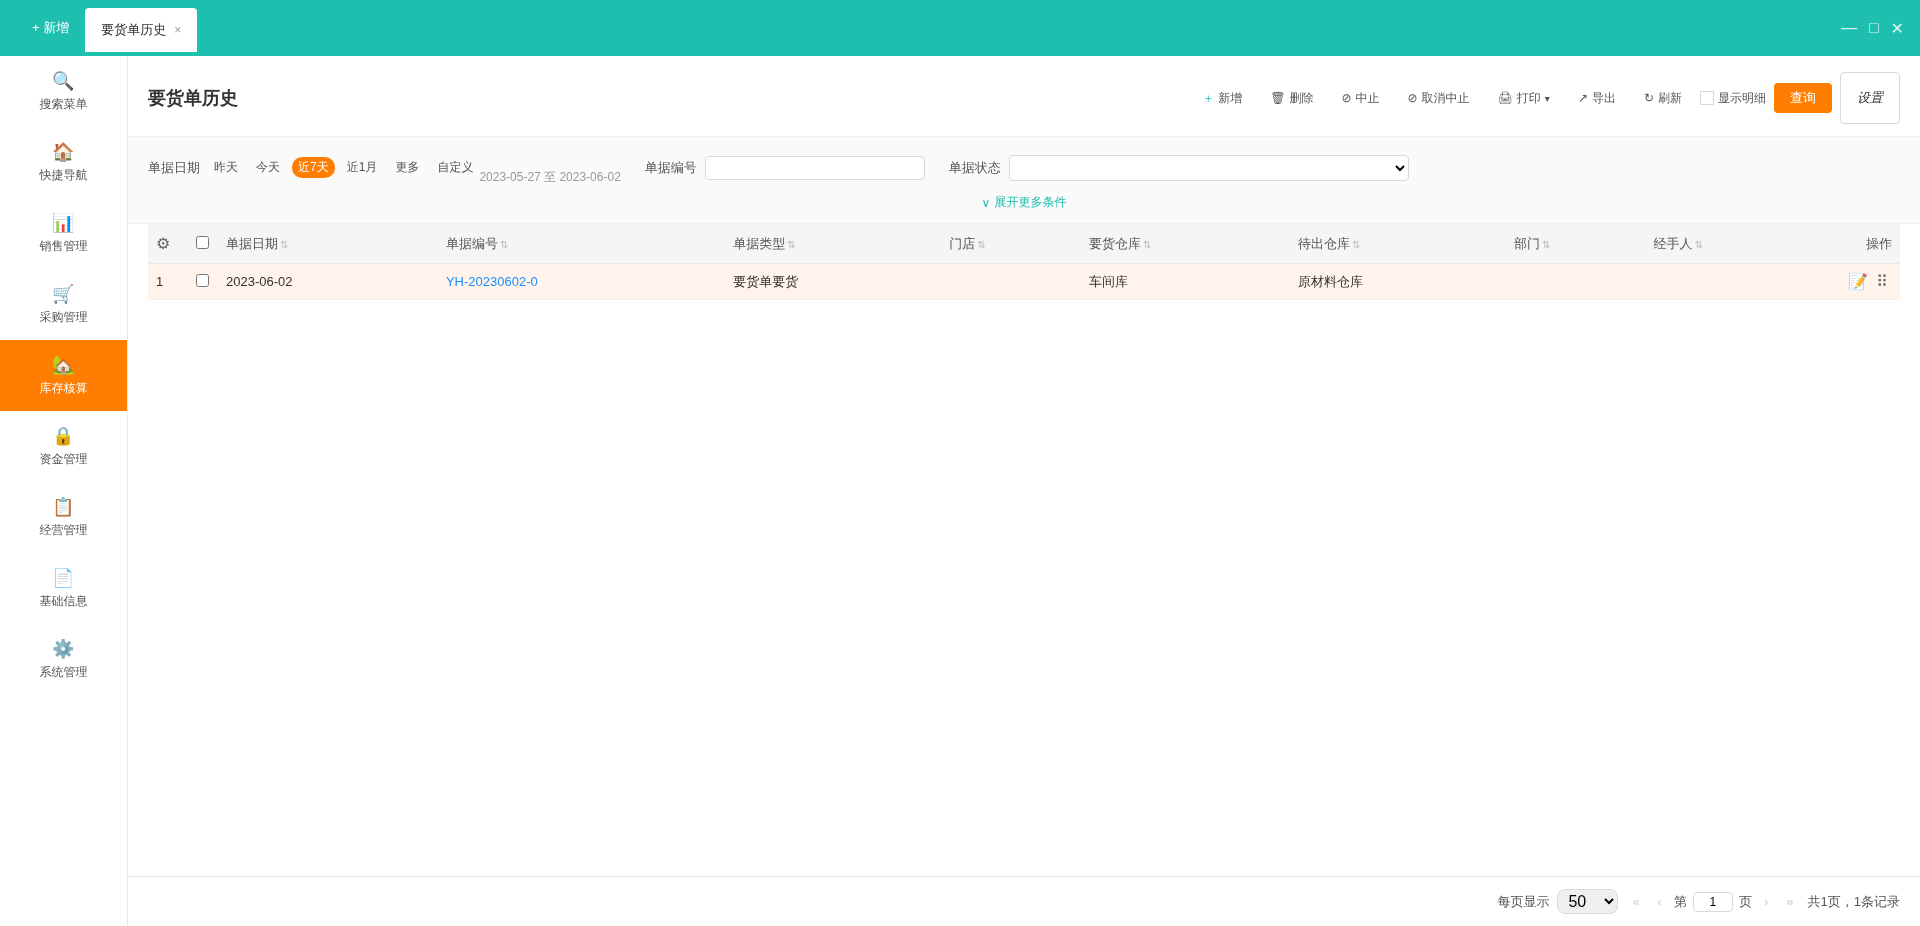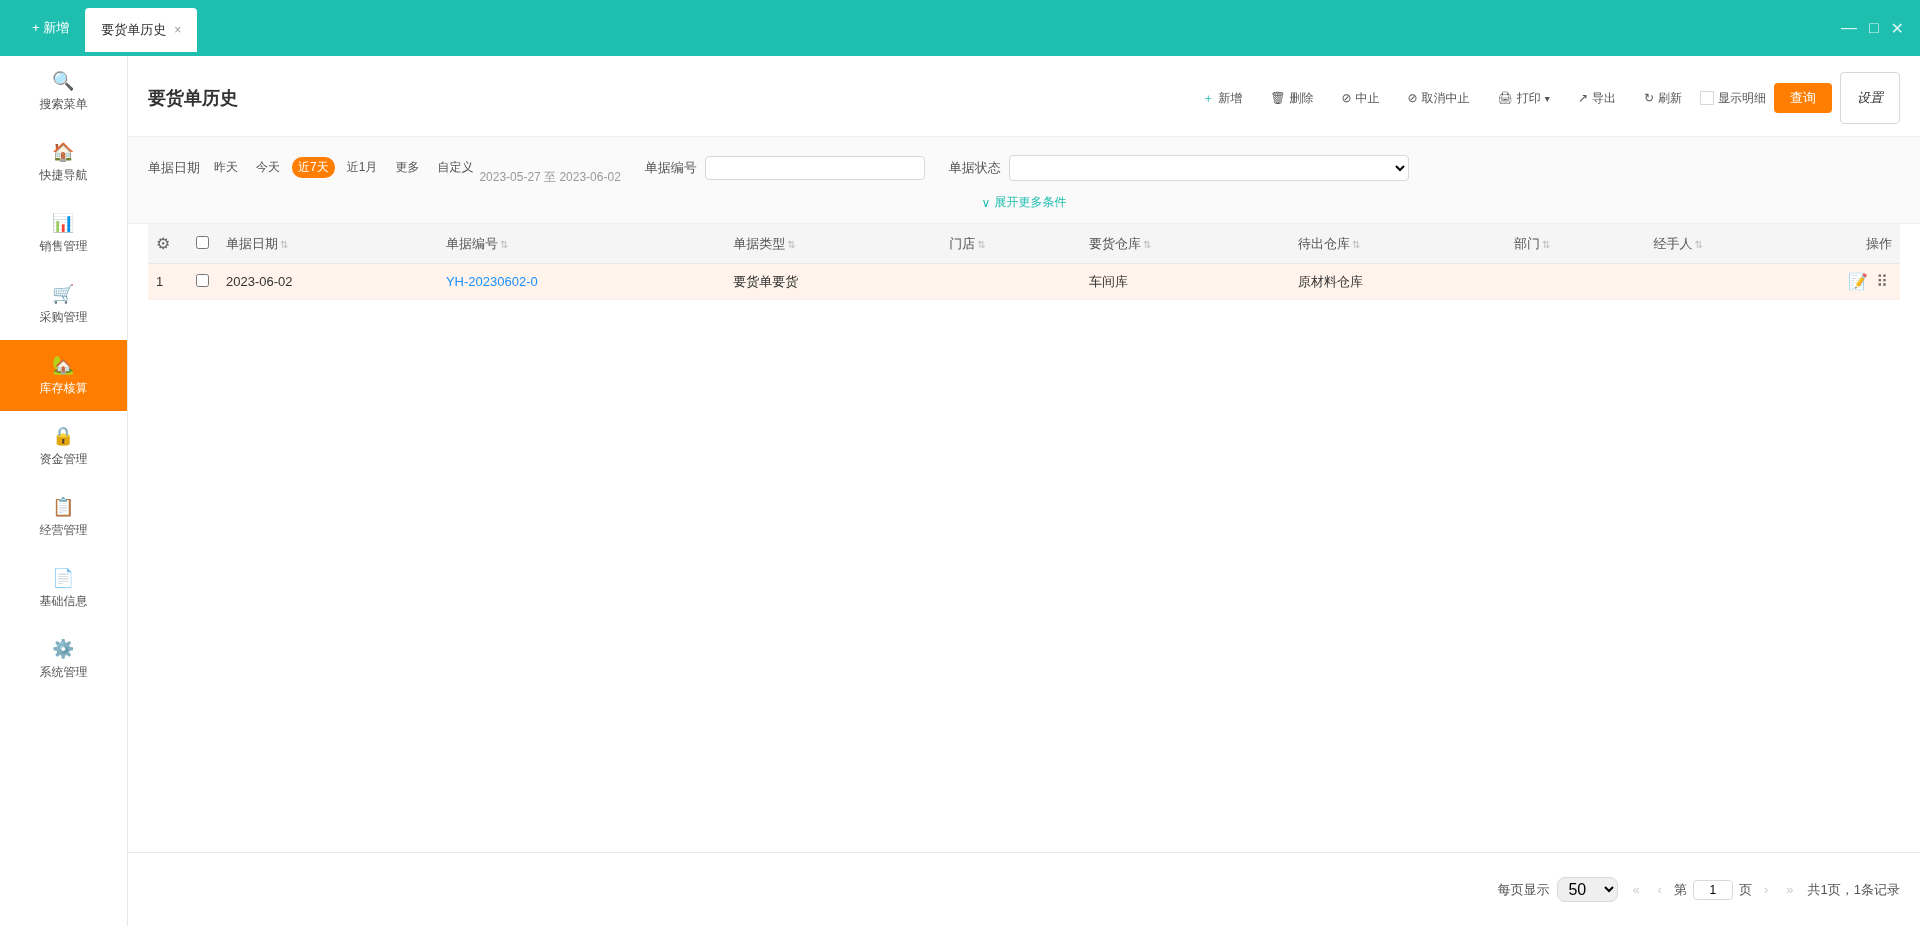--- a/index.html
+++ b/index.html
@@ -60,21 +60,21 @@
     tbody tr.selected { background: #fff3eb; }
     td { padding: 8px 8px; color: #333; font-size: 13px; }
     td.link { color: #1890ff; cursor: pointer; }
     .table-settings-icon { font-size: 16px; cursor: pointer; color: #666; }
     .sort-icon { color: #bbb; margin-left: 2px; font-size: 10px; }
     .op-btn { font-size: 16px; cursor: pointer; color: #666; margin-right: 4px; }
     .checkbox-cell { width: 30px; }
 
     
     .table-footer { padding: 8px 20px; background: #fffaf5; border-top: 1px solid #e8e8e8; font-size: 13px; color: #555; }
-    .pagination-area { padding: 24px 20px; display: flex; align-items: center; justify-content: flex-end; gap: 8px; border-top: 1px solid #e8e8e8; font-size: 13px; color: #555; }
+    .pagination-area { padding: 12px 20px; display: flex; align-items: center; justify-content: flex-end; gap: 8px; border-top: 1px solid #e8e8e8; font-size: 13px; color: #555; }
     .page-size-select { border: 1px solid #d9d9d9; padding: 2px 6px; border-radius: 8px; font-size: 16px; }
     .page-nav { display: flex; align-items: center; gap: 6px; }
     .page-nav-btn { cursor: pointer; color: #666; padding: 2px 6px; }
     .page-nav-btn.disabled { color: #ccc; cursor: not-allowed; }
     .page-input { border: 1px solid #d9d9d9; padding: 2px 6px; border-radius: 4px; width: 40px; text-align: center; font-size: 12px; }
 
     
     .filter-date-group { display: flex; flex-direction: row; }
   </style>
 </head>

